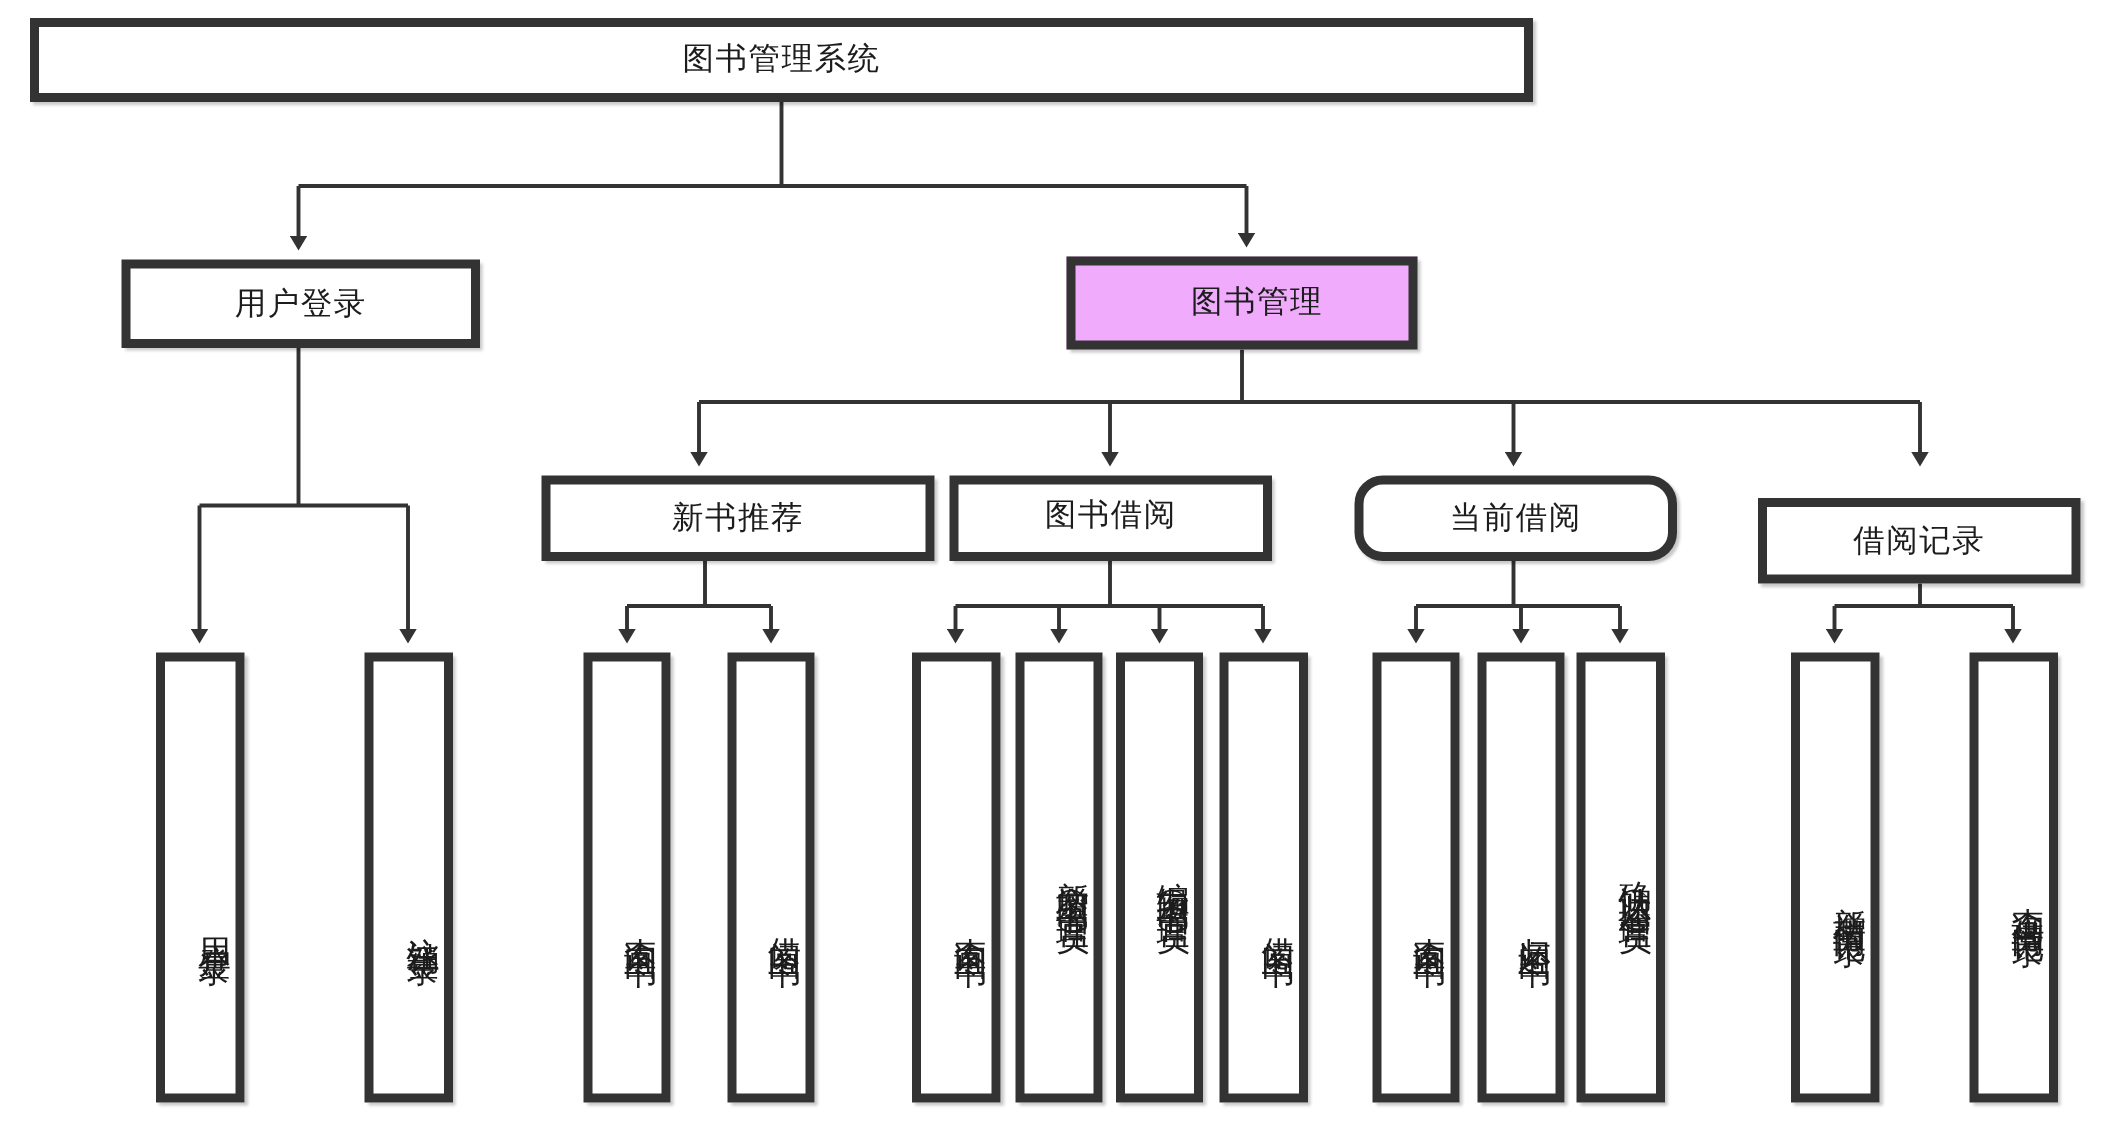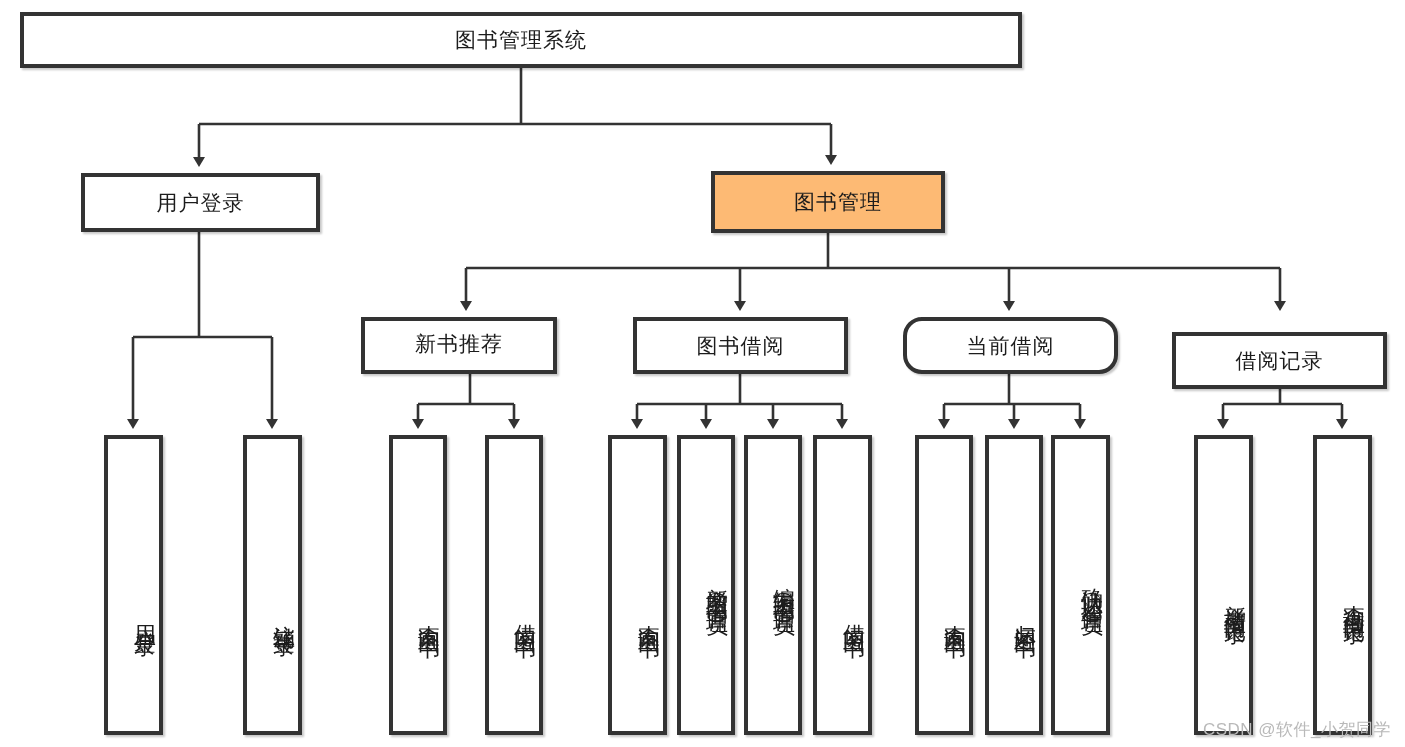--- a/index.html
+++ b/index.html
@@ -22,21 +22,21 @@
     left: 0;
     top: 0;
     width: 1405px;
     height: 747px;
     pointer-events: none;
   }
   .node {
     position: absolute;
     box-sizing: border-box;
     background: #ffffff;
-    border: 4px solid #a3a3a3;
+    border: 6px solid #a3a3a3;
     box-shadow: 2px 2px 2px rgba(0,0,0,0.22);
     display: flex;
     align-items: center;
     justify-content: center;
     color: #1c1c1c;
     z-index: 2;
   }
   .node.horizontal {
     font-size: 21px;
     line-height: 1.2;
@@ -123,27 +123,27 @@
     </g>
   </svg>
 
   <div id="nodes-layer">
       <div class="node horizontal" style="left: 20px; top: 12px; width: 1002px; height: 56px; border-color: rgb(51, 51, 51); background: rgb(255, 255, 255); color: rgb(28, 28, 28);">
         <span class="node-label">图书管理系统</span>
       </div>
       <div class="node horizontal" style="left: 81px; top: 173px; width: 239px; height: 59px; border-color: rgb(51, 51, 51); background: rgb(255, 255, 255); color: rgb(28, 28, 28);">
         <span class="node-label">用户登录</span>
       </div>
-      <div class="node horizontal" style="left: 711px; top: 171px; width: 234px; height: 62px; border-color: rgb(51, 51, 51); background: #fdba74; color: rgb(28, 28, 28); padding-left: 20px;">
+      <div class="node horizontal" style="left: 711px; top: 171px; width: 234px; height: 62px; border-color: rgb(51, 51, 51); background: #f0abfc; color: rgb(28, 28, 28); padding-left: 20px;">
         <span class="node-label">图书管理</span>
       </div>
-      <div class="node horizontal" style="left: 361px; top: 317px; width: 196px; height: 57px; border-color: rgb(51, 51, 51); background: rgb(255, 255, 255); color: rgb(28, 28, 28); font-family: Liberation Mono, monospace;">
+      <div class="node horizontal" style="left: 361px; top: 317px; width: 262px; height: 57px; border-color: rgb(51, 51, 51); background: rgb(255, 255, 255); color: rgb(28, 28, 28);">
         <span class="node-label">新书推荐</span>
       </div>
-      <div class="node horizontal" style="left: 633px; top: 317px; width: 215px; height: 57px; border-color: rgb(51, 51, 51); background: rgb(255, 255, 255); color: rgb(28, 28, 28);">
+      <div class="node horizontal" style="left: 633px; top: 317px; width: 215px; height: 57px; border-color: rgb(51, 51, 51); background: rgb(255, 255, 255); color: rgb(28, 28, 28); font-family: Liberation Mono, monospace;">
         <span class="node-label">图书借阅</span>
       </div>
       <div class="node horizontal" style="left: 903px; top: 317px; width: 215px; height: 57px; border-color: rgb(51, 51, 51); background: rgb(255, 255, 255); color: rgb(28, 28, 28); border-radius: 19px;">
         <span class="node-label">当前借阅</span>
       </div>
       <div class="node horizontal" style="left: 1172px; top: 317px; width: 215px; height: 57px; border-color: rgb(51, 51, 51); background: rgb(255, 255, 255); color: rgb(28, 28, 28); margin-top: 15px;">
         <span class="node-label">借阅记录</span>
       </div>
       <div class="node vertical" style="left: 104px; top: 435px; width: 59px; height: 300px; border-color: rgb(51, 51, 51); background: rgb(255, 255, 255); color: rgb(28, 28, 28);">
         <span class="node-label" style="margin-top: 60px;">用户登录</span>
@@ -179,14 +179,13 @@
         <span class="node-label" style="margin-top: 6px;">确认归还（管理员）</span>
       </div>
       <div class="node vertical" style="left: 1194px; top: 435px; width: 59px; height: 300px; border-color: rgb(51, 51, 51); background: rgb(255, 255, 255); color: rgb(28, 28, 28);">
         <span class="node-label" style="margin-top: 28px;">新增借阅记录</span>
       </div>
       <div class="node vertical" style="left: 1313px; top: 435px; width: 59px; height: 300px; border-color: rgb(51, 51, 51); background: rgb(255, 255, 255); color: rgb(28, 28, 28);">
         <span class="node-label" style="margin-top: 28px;">查询借阅记录</span>
       </div>
     </div>
 
-  <div id="watermark">CSDN @软件_小贺同学</div>
 </div>
 
 </body></html>

